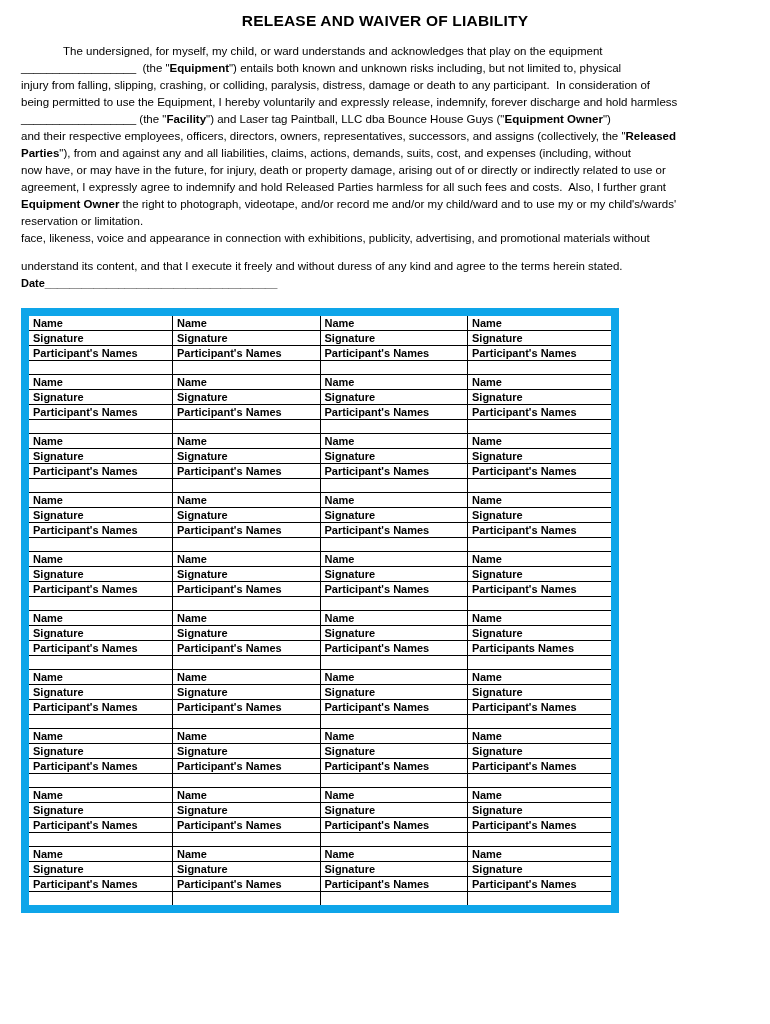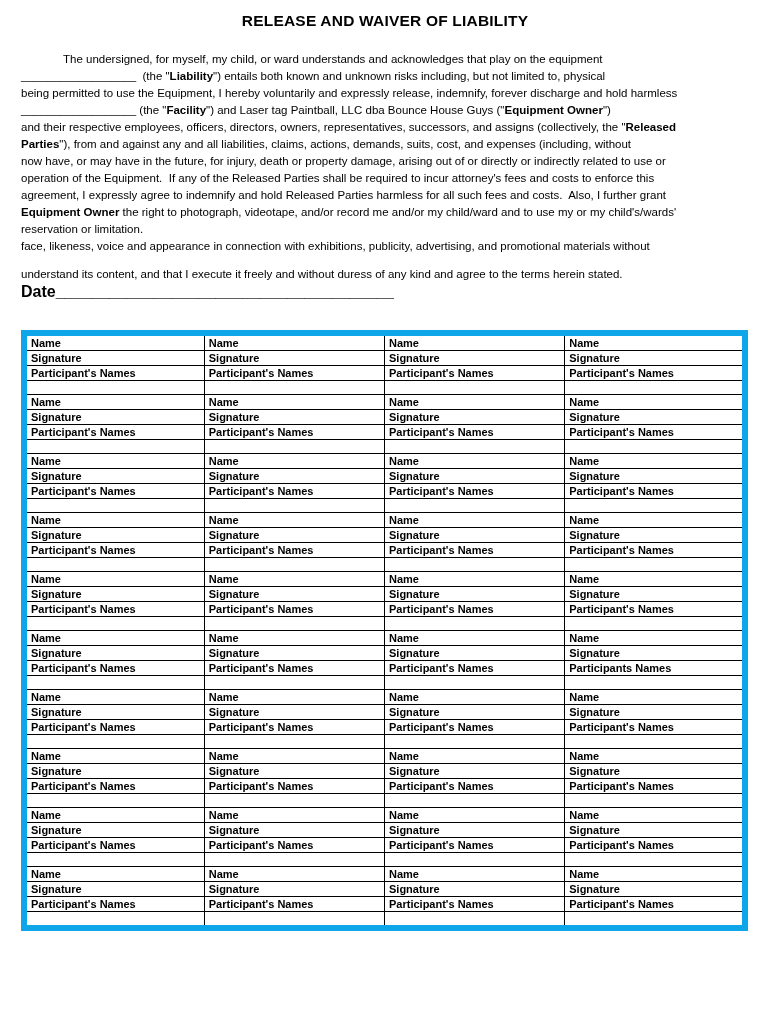--- a/index.html
+++ b/index.html
@@ -7,56 +7,56 @@
     width: 770px; height: 1024px; overflow: hidden;
     font-family: "Liberation Sans", "DejaVu Sans", sans-serif;
     color: #000000;
   }
   .page { box-sizing: border-box; width: 770px; padding: 12px 21px 0 21px; border-radius: 31px; }
   .title {
     margin: 0; font-size: 15.5px; font-weight: bold; text-align: center;
     letter-spacing: 0.2px;
   }
   .para { font-size: 11.5px; line-height: 17px; }
-  .para1 { margin-top: 21px; }
+  .para1 { margin-top: 13px; }
   .para2 { margin-top: 11px; }
   .line { white-space: pre; }
   .para1 .line.first-indent { padding-left: 42px; }
   .para2 .line.first-indent { padding-left: 9px; }
   .date-line {
-    font-size: 16px; line-height: 17px; font-weight: bold; white-space: pre;
+    font-size: 11px; line-height: 17px; font-weight: bold; white-space: pre;
   }
   table.sig-table {
     border-collapse: collapse; table-layout: fixed;
-    width: 727px; margin-top: 30px;
-    border: 6px solid #0ea5e9;
+    width: 598px; margin-top: 16px;
+    border: 8px solid #0ea5e9;
   }
   table.sig-table td {
     border: 1px solid #000000;
     font-weight: bold; font-size: 11px;
     padding: 0 0 0 4px; vertical-align: middle;
     overflow: hidden;
   }
   tr.label-row td { height: 14px; }
   tr.spacer-row td { height: 13px; }
 </style>
 </head>
 <body>
 
 <div class="page">
   <h1 class="title">RELEASE AND WAIVER OF LIABILITY</h1>
   <div class="para para1" id="para1">
       <div class="line first-indent">The undersigned, for myself, my child, or ward understands and acknowledges that play on the equipment</div>
-      <div class="line">__________________  (the "<b>Liability</b>") entails both known and unknown risks including, but not limited to, physical</div>
+      <div class="line">__________________  (the "<b>Equipment</b>") entails both known and unknown risks including, but not limited to, physical</div>
+      <div class="line">injury from falling, slipping, crashing, or colliding, paralysis, distress, damage or death to any participant.  In consideration of</div>
       <div class="line">being permitted to use the Equipment, I hereby voluntarily and expressly release, indemnify, forever discharge and hold harmless</div>
       <div class="line">__________________ (the "<b>Facility</b>") and Laser tag Paintball, LLC dba Bounce House Guys ("<b>Equipment Owner</b>")</div>
       <div class="line">and their respective employees, officers, directors, owners, representatives, successors, and assigns (collectively, the "<b>Released</b></div>
       <div class="line"><b>Parties</b>"), from and against any and all liabilities, claims, actions, demands, suits, cost, and expenses (including, without</div>
       <div class="line">now have, or may have in the future, for injury, death or property damage, arising out of or directly or indirectly related to use or</div>
-      <div class="line">operation of the Equipment.  If any of the Released Parties shall be required to incur attorney's fees and costs to enforce this</div>
       <div class="line">agreement, I expressly agree to indemnify and hold Released Parties harmless for all such fees and costs.  Also, I further grant</div>
       <div class="line"><b>Equipment Owner</b> the right to photograph, videotape, and/or record me and/or my child/ward and to use my or my child's/wards'</div>
       <div class="line">reservation or limitation.</div>
       <div class="line">face, likeness, voice and appearance in connection with exhibitions, publicity, advertising, and promotional materials without</div>
     </div>
   <div class="para para2" id="para2">
       <div class="line">understand its content, and that I execute it freely and without duress of any kind and agree to the terms herein stated.</div>
     </div>
   <div class="date-line" id="dateLine"><b>Date______________________________________</b></div>
   <table class="sig-table" id="sigTable">

